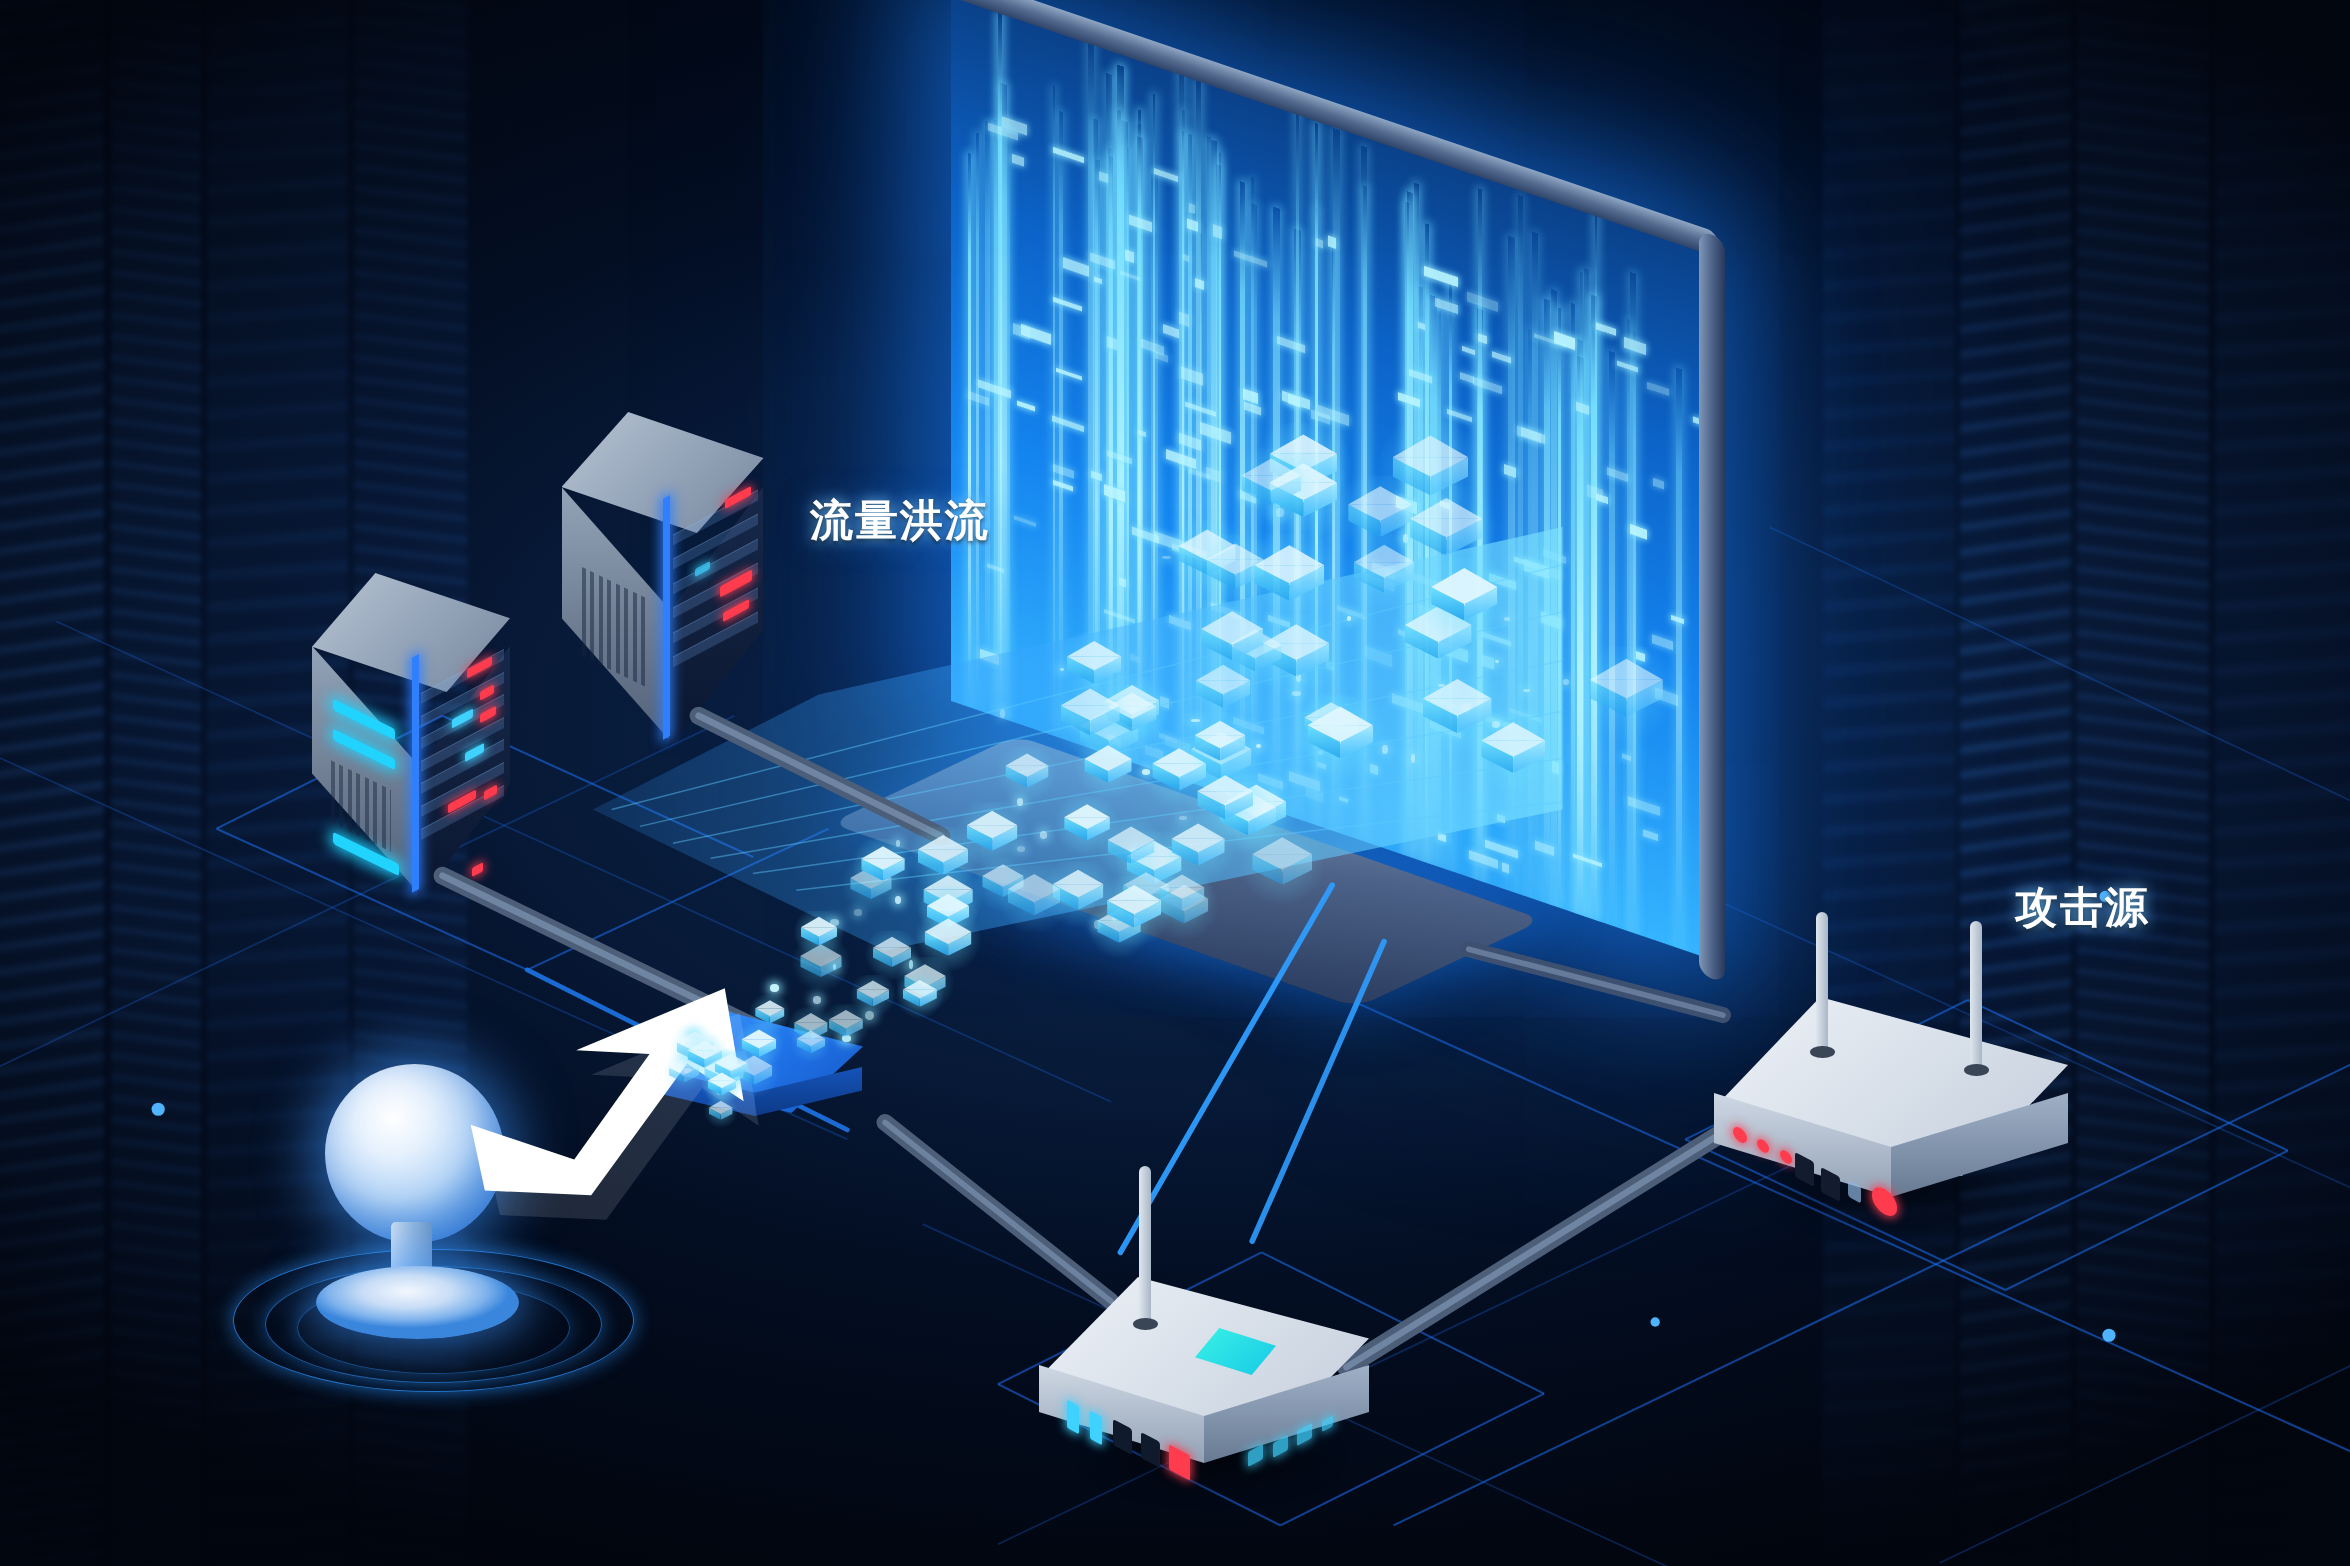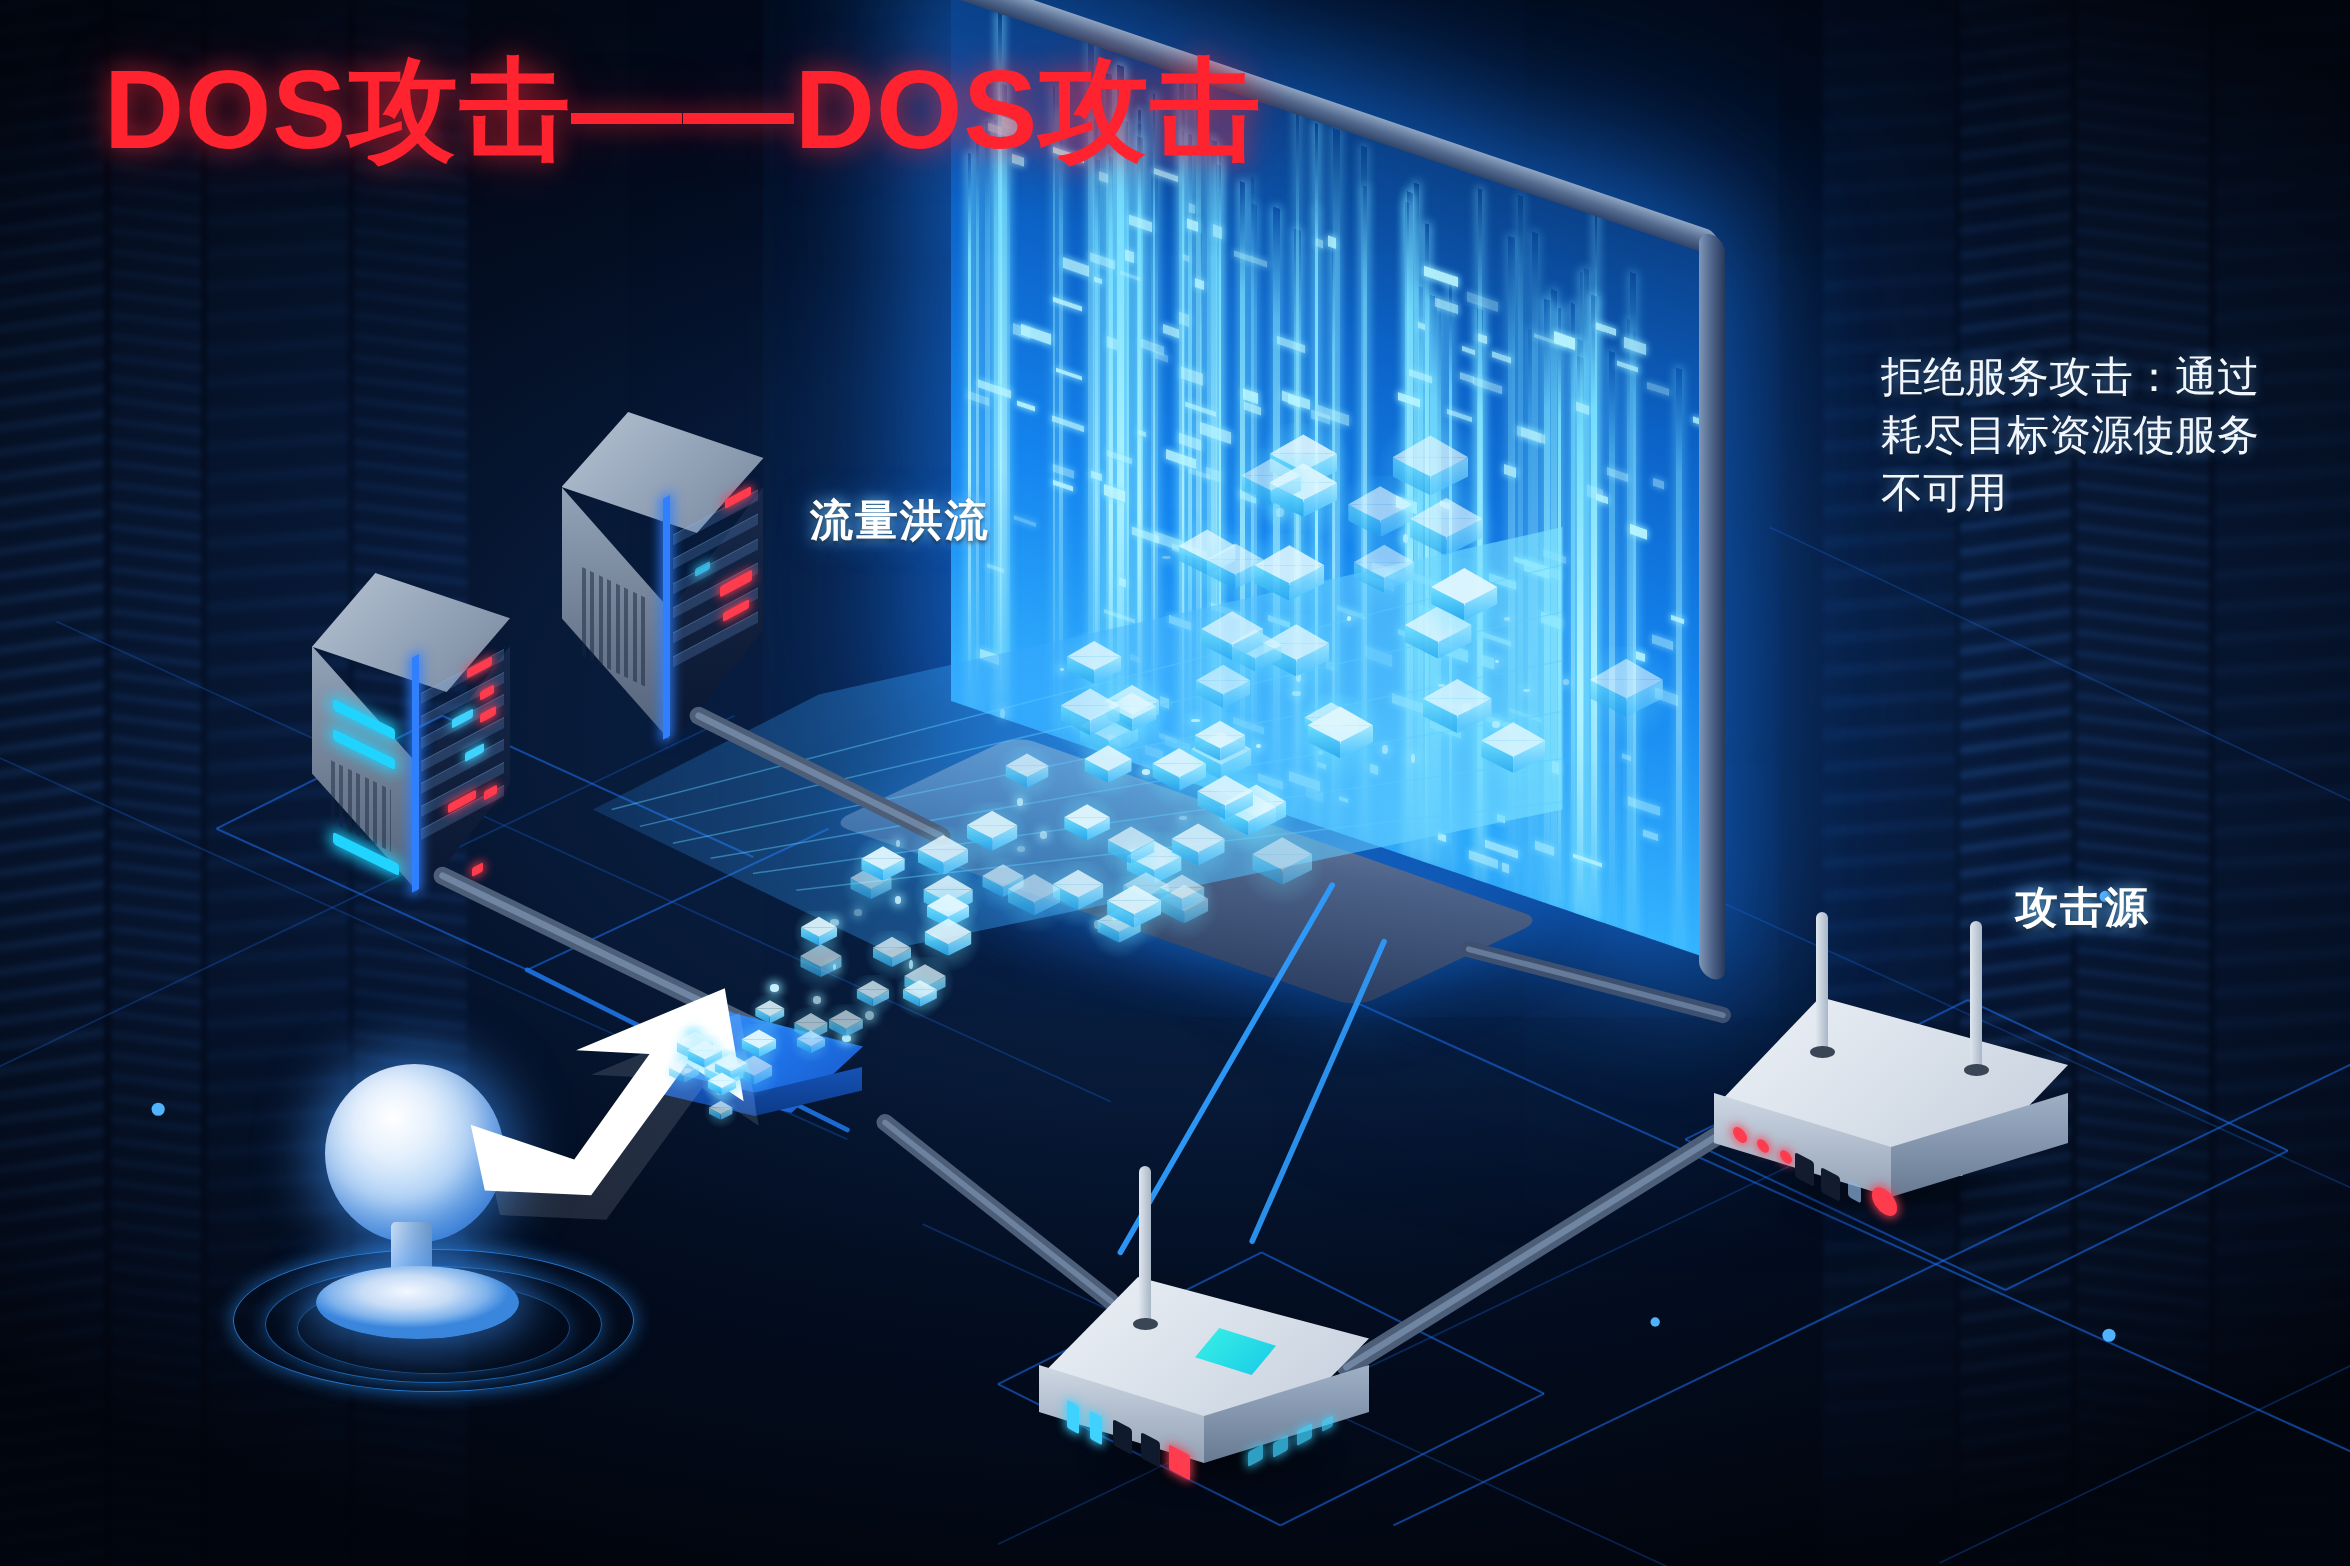--- a/index.html
+++ b/index.html
@@ -1212,22 +1212,20 @@
     <div class="globe-base"></div>
   </div>
 
   <svg class="arrow-dbl" viewBox="0 0 520 340">
     <g>
       <polygon points="25,245 10,175 120,212 200,100 122,96 280,30 300,150 240,110 138,250" fill="#ffffff" opacity=".12" transform="translate(16,26)"></polygon>
       <polygon points="25,245 10,175 120,212 200,100 122,96 280,30 300,150 240,110 138,250" fill="#ffffff"></polygon>
     </g>
   </svg>
 
-  <div class="title">DOS攻击——DOS攻击</div>
 
   <div class="label label-flood">流量洪流</div>
 
   <div class="label label-source">攻击源</div>
 
-  <div class="desc">拒绝服务攻击：通过耗尽目标资源使服务不可用</div>
 
 </div>
 
 
 </body></html>

